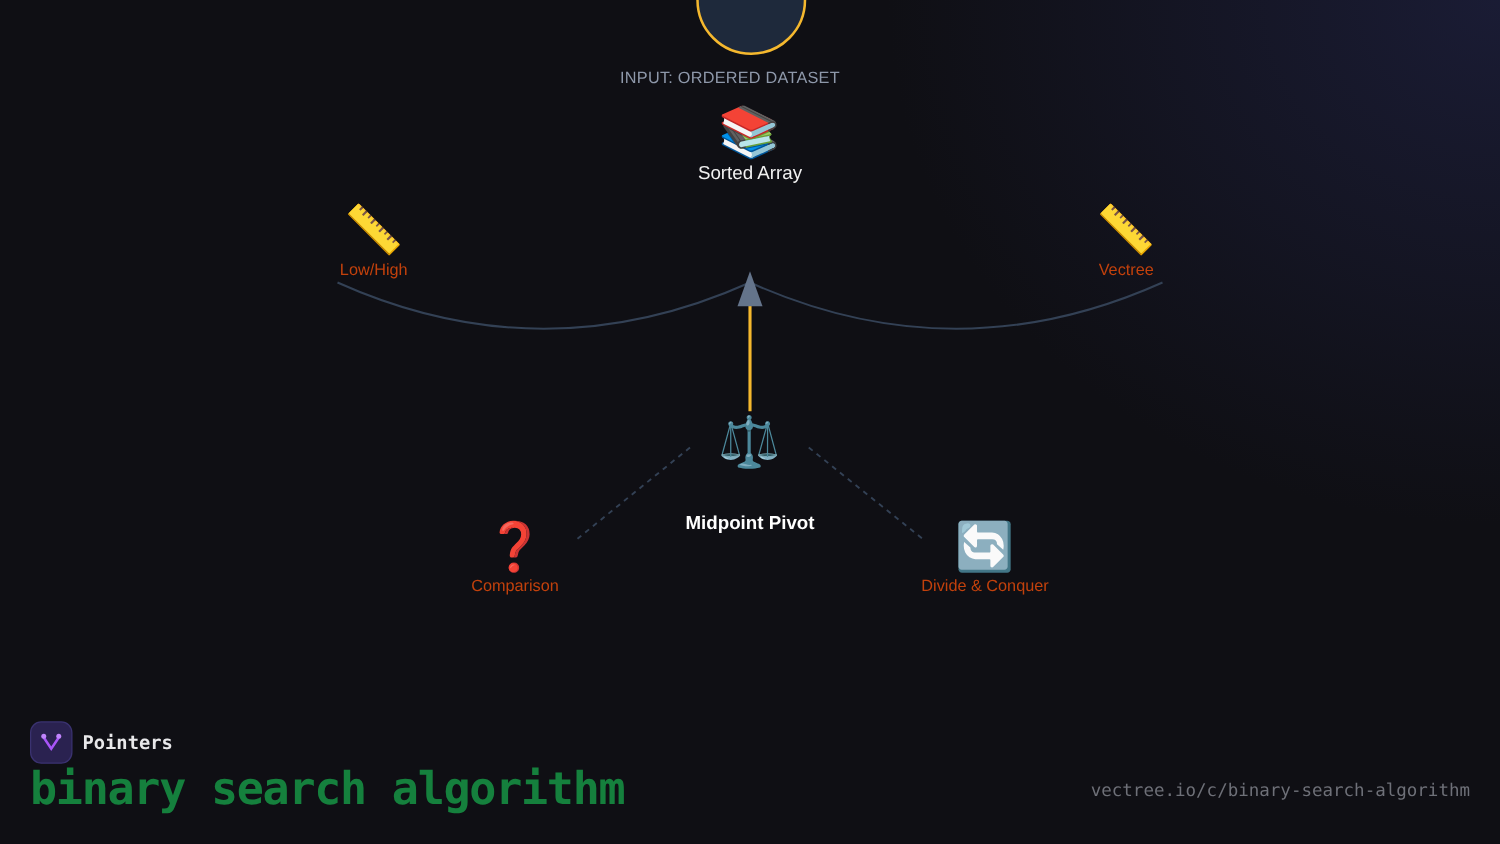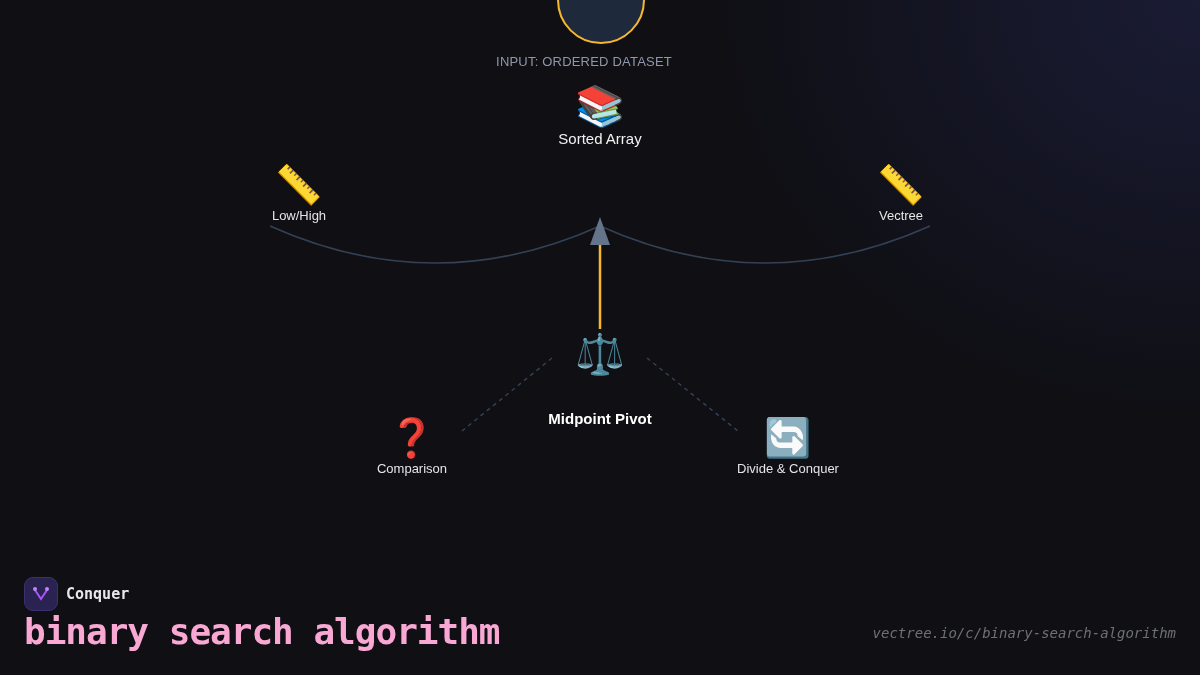--- a/index.html
+++ b/index.html
@@ -23,46 +23,46 @@
       position:absolute; left:0; width:1168px; top:54px; text-align:center;
       font-size:13px; color:#8e98aa; letter-spacing:0.2px;
     }
     .node { position:absolute; text-align:center; transform:translateX(-50%); }
     .node .emoji { display:block; line-height:1; }
     .node .lbl { display:block; white-space:nowrap; }
     .n-root { left:600px; top:86px; }
     .n-root .emoji { font-size:40px; }
     .n-root .lbl { font-size:15px; margin-top:4px; color:#f1f1f1; }
     .n-side .emoji { font-size:38px; }
-    .n-side .lbl { font-size:13px; margin-top:4px; color:#e5e5e5; }
+    .n-side .lbl { font-size:13px; margin-top:4px; color:#c2410c; }
     .n-lowhigh { left:299px; top:166px; }
     .n-pointers { left:901px; top:166px; }
     .n-mid { left:600px; top:334px; }
     .n-mid .emoji { font-size:40px; }
     .n-mid .lbl { font-size:15px; font-weight:bold; margin-top:36px; color:#fff; }
     .n-comp { left:412px; top:419px; }
     .n-dc { left:788px; top:419px; }
     .brand {
       position:absolute; left:24px; top:577px; display:flex; align-items:center; gap:8px;
     }
     .brand-logo {
       width:32px; height:32px; border-radius:9px; background:#2a2250;
       border:1px solid #3a3270; display:flex; align-items:center; justify-content:center;
     }
     .brand-name {
       font-family:"DejaVu Sans Mono", monospace; font-weight:bold; font-size:15px; color:#e8e8ea;
     }
     .title {
       position:absolute; left:24px; top:611px;
-      font-family:"DejaVu Sans Mono", monospace; font-weight:bold; font-size:36px; color:#f9a8d4;
+      font-family:"DejaVu Sans Mono", monospace; font-weight:bold; font-size:36px; color:#15803d;
       letter-spacing:-1px;
     }
     .url {
       position:absolute; right:24px; top:625px;
-      font-family:"DejaVu Sans Mono", monospace; font-size:14px; color:#6e7078;font-style:italic;
+      font-family:"DejaVu Sans Mono", monospace; font-size:14px; color:#6e7078;
     }
   </style>
 </head>
 <body>
 
 <div class="bg-glow"></div>
 
 <svg class="edges" width="1200" height="675">
   <path d="M270 226 Q 435 300 600 226" fill="none" stroke="#334155" stroke-width="1.6"></path>
   <path d="M600 226 Q 765 300 930 226" fill="none" stroke="#334155" stroke-width="1.6"></path>
@@ -106,17 +106,17 @@
 </div>
 
 <div class="brand">
   <div class="brand-logo">
     <svg width="18" height="16" viewBox="0 0 18 16">
       <path d="M3 4 L9 13 L15 4" fill="none" stroke="#a855f7" stroke-width="2"></path>
       <circle cx="3" cy="3" r="2" fill="#c084fc"></circle>
       <circle cx="15" cy="3" r="2" fill="#c084fc"></circle>
     </svg>
   </div>
-  <span class="brand-name">Conquer</span>
+  <span class="brand-name">Pointers</span>
 </div>
 
 <div class="title">binary search algorithm</div>
 <div class="url">vectree.io/c/binary-search-algorithm</div>
 
 </body></html>

